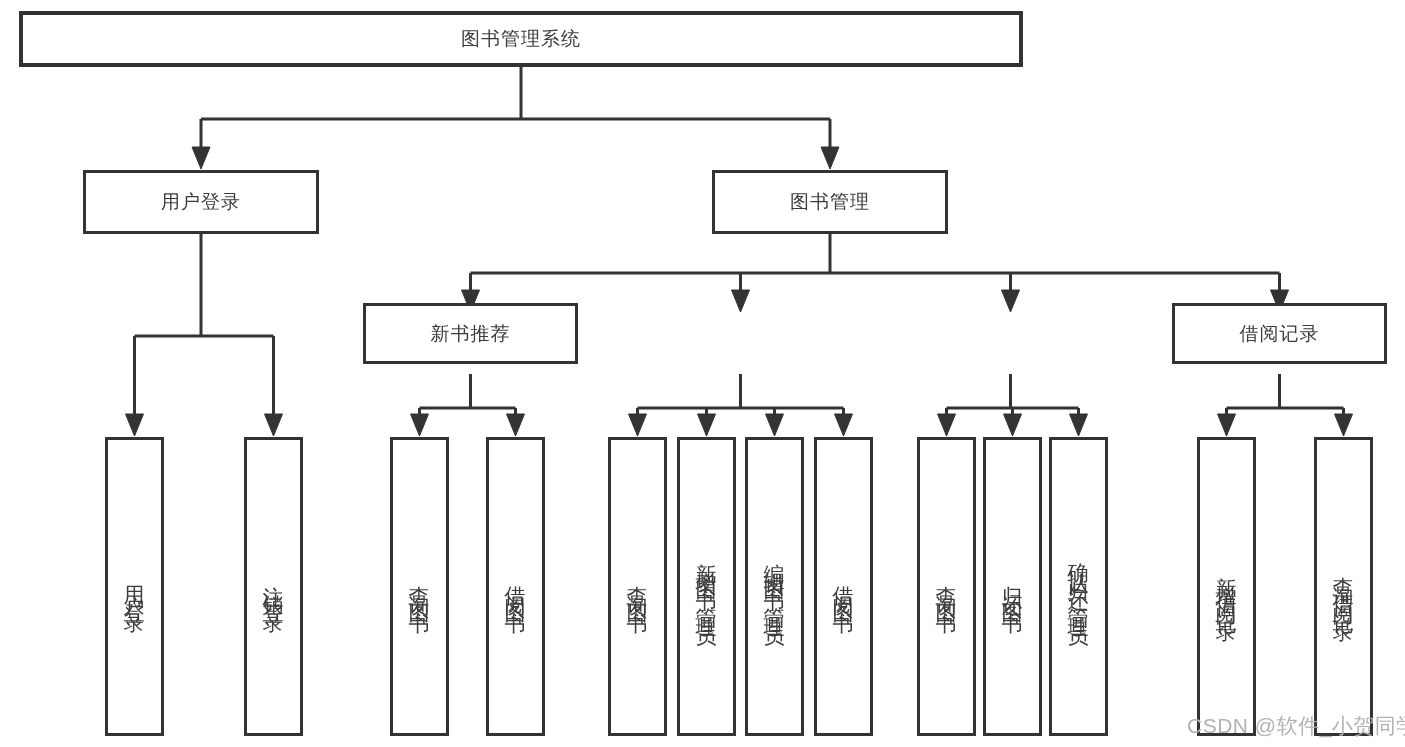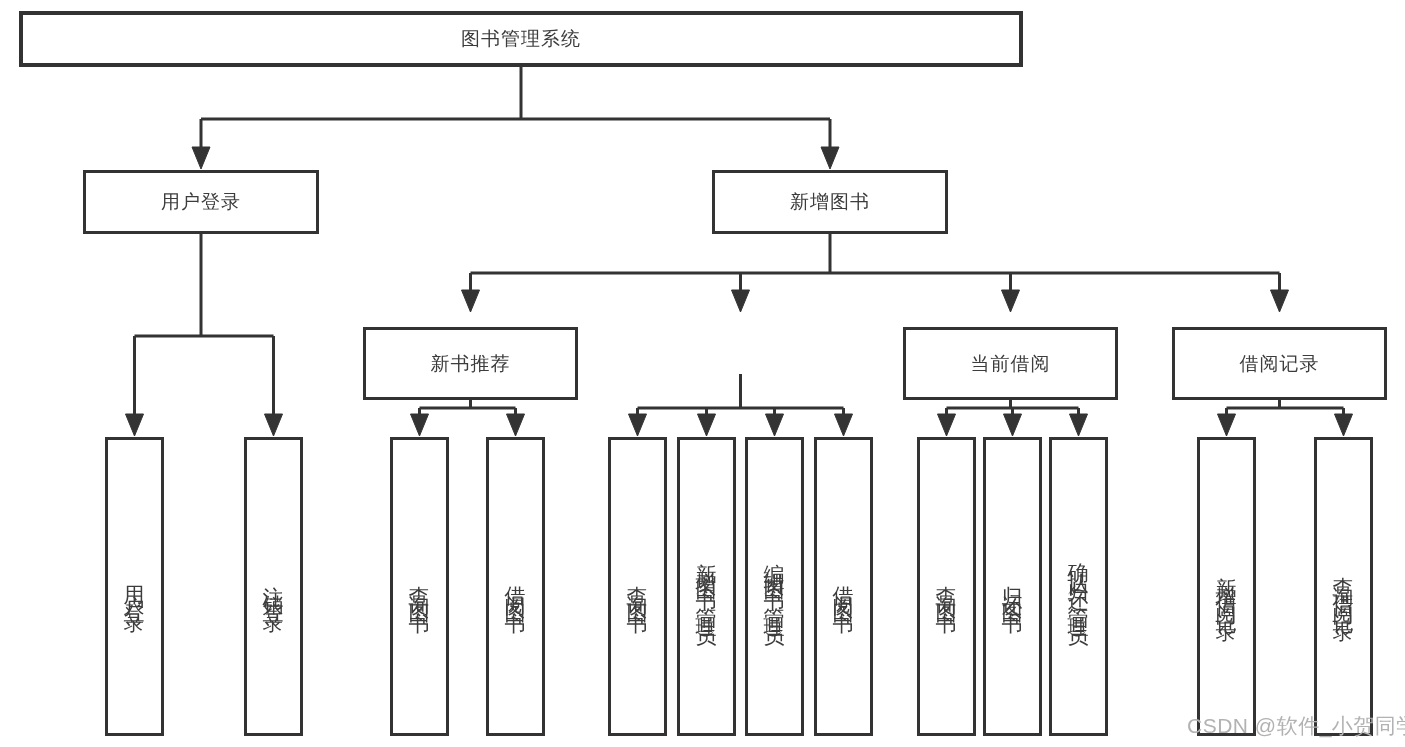--- a/index.html
+++ b/index.html
@@ -23,21 +23,21 @@
     box-sizing:border-box;
     display:flex;align-items:center;justify-content:center;
     color:#3c3c3c;
     z-index:1;
   }
   .root{
     left:19px;top:11px;width:1004px;height:56px;
     border-width:4px;font-size:19px;letter-spacing:1px;
   }
   .lvl2{top:170px;width:236px;height:64px;font-size:19px;letter-spacing:1px;}
-  .lvl3{top:327px;width:215px;height:73px;font-size:19px;letter-spacing:1px;}
+  .lvl3{top:303px;width:215px;height:61px;font-size:19px;letter-spacing:1px;}
   .leaf{top:437px;width:59px;height:299px;}
   .leaf .vtxt{
     writing-mode:vertical-rl;
     text-orientation:mixed;
     font-size:21px;
     letter-spacing:9px;
     line-height:1;
     white-space:nowrap;
   }
   .watermark{
@@ -121,28 +121,25 @@
   </svg>
 
   <div class="node root">
     <span>图书管理系统</span>
   </div>
 
   <div class="node lvl2" style="left:83px">
     <span>用户登录</span>
   </div>
   <div class="node lvl2" style="left:712px">
-    <span>新增图书</span>
+    <span>图书管理</span>
   </div>
 
   <div class="node lvl3" style="left:363px">
     <span>新书推荐</span>
-  </div>
-  <div class="node lvl3" style="left:903px">
-    <span>当前借阅</span>
   </div>
   <div class="node lvl3" style="left:1172px">
     <span>借阅记录</span>
   </div>
 
   <div class="node leaf" style="left:105px">
     <span class="vtxt">用户登录</span>
   </div>
   <div class="node leaf" style="left:244px">
     <span class="vtxt">注销登录</span>

